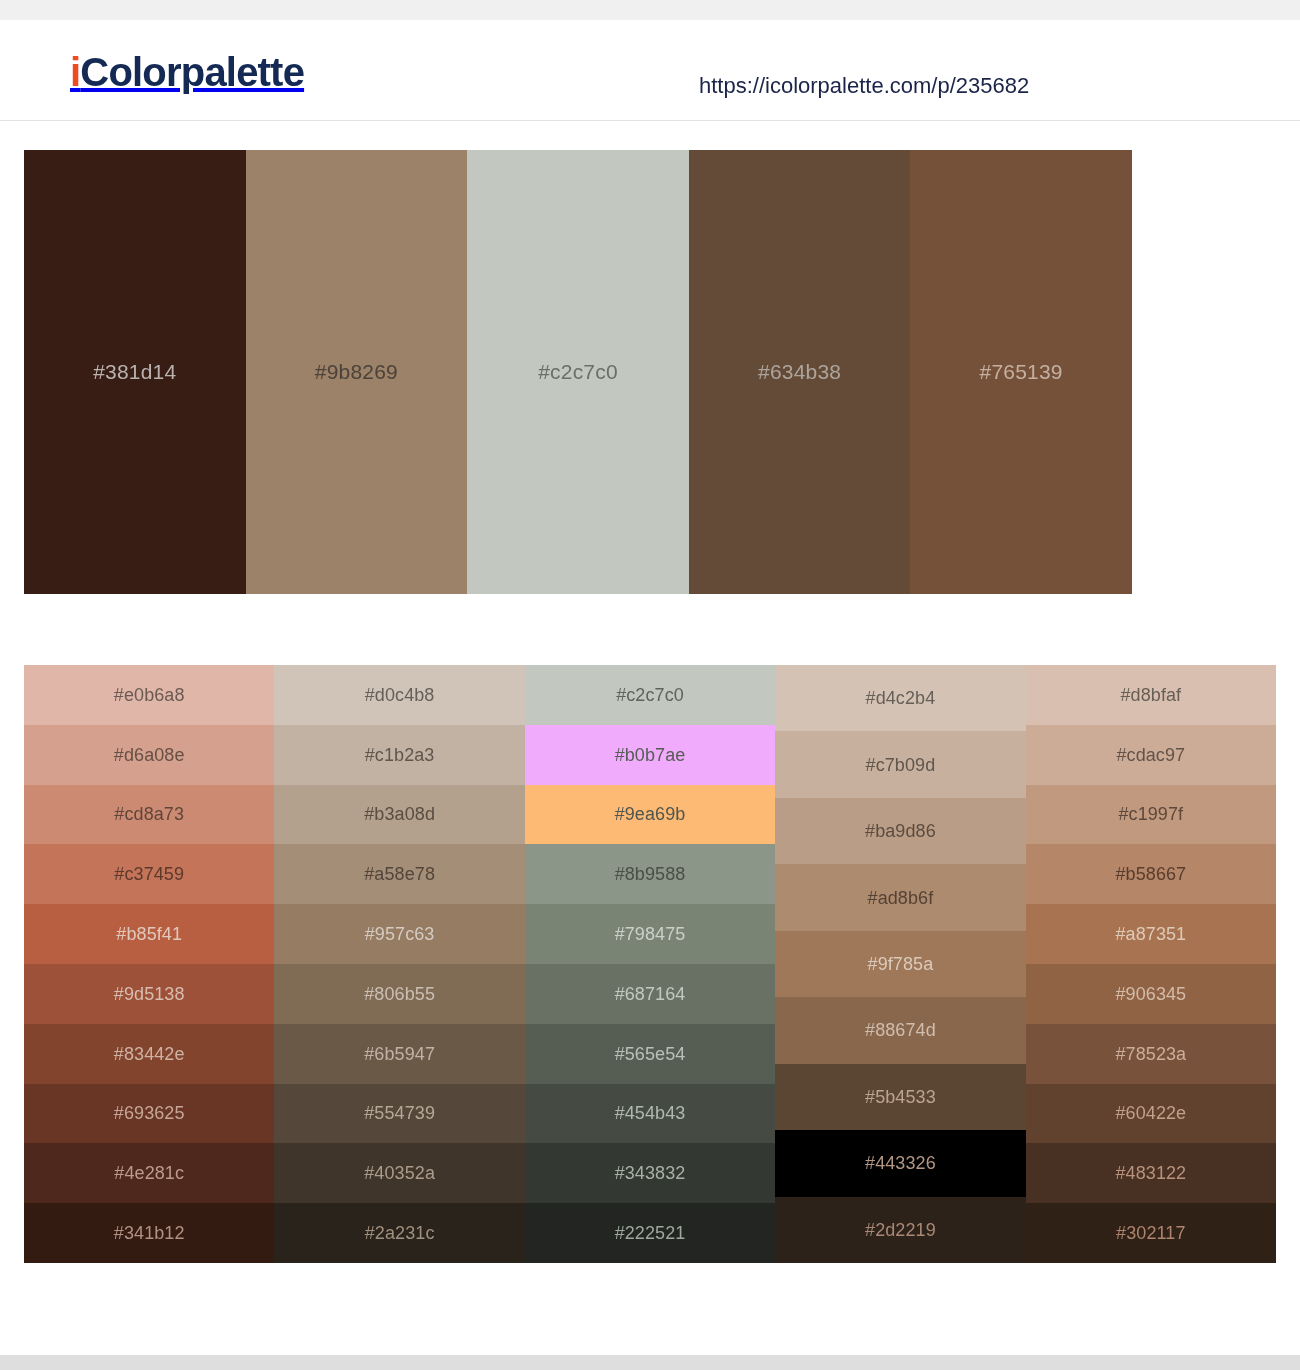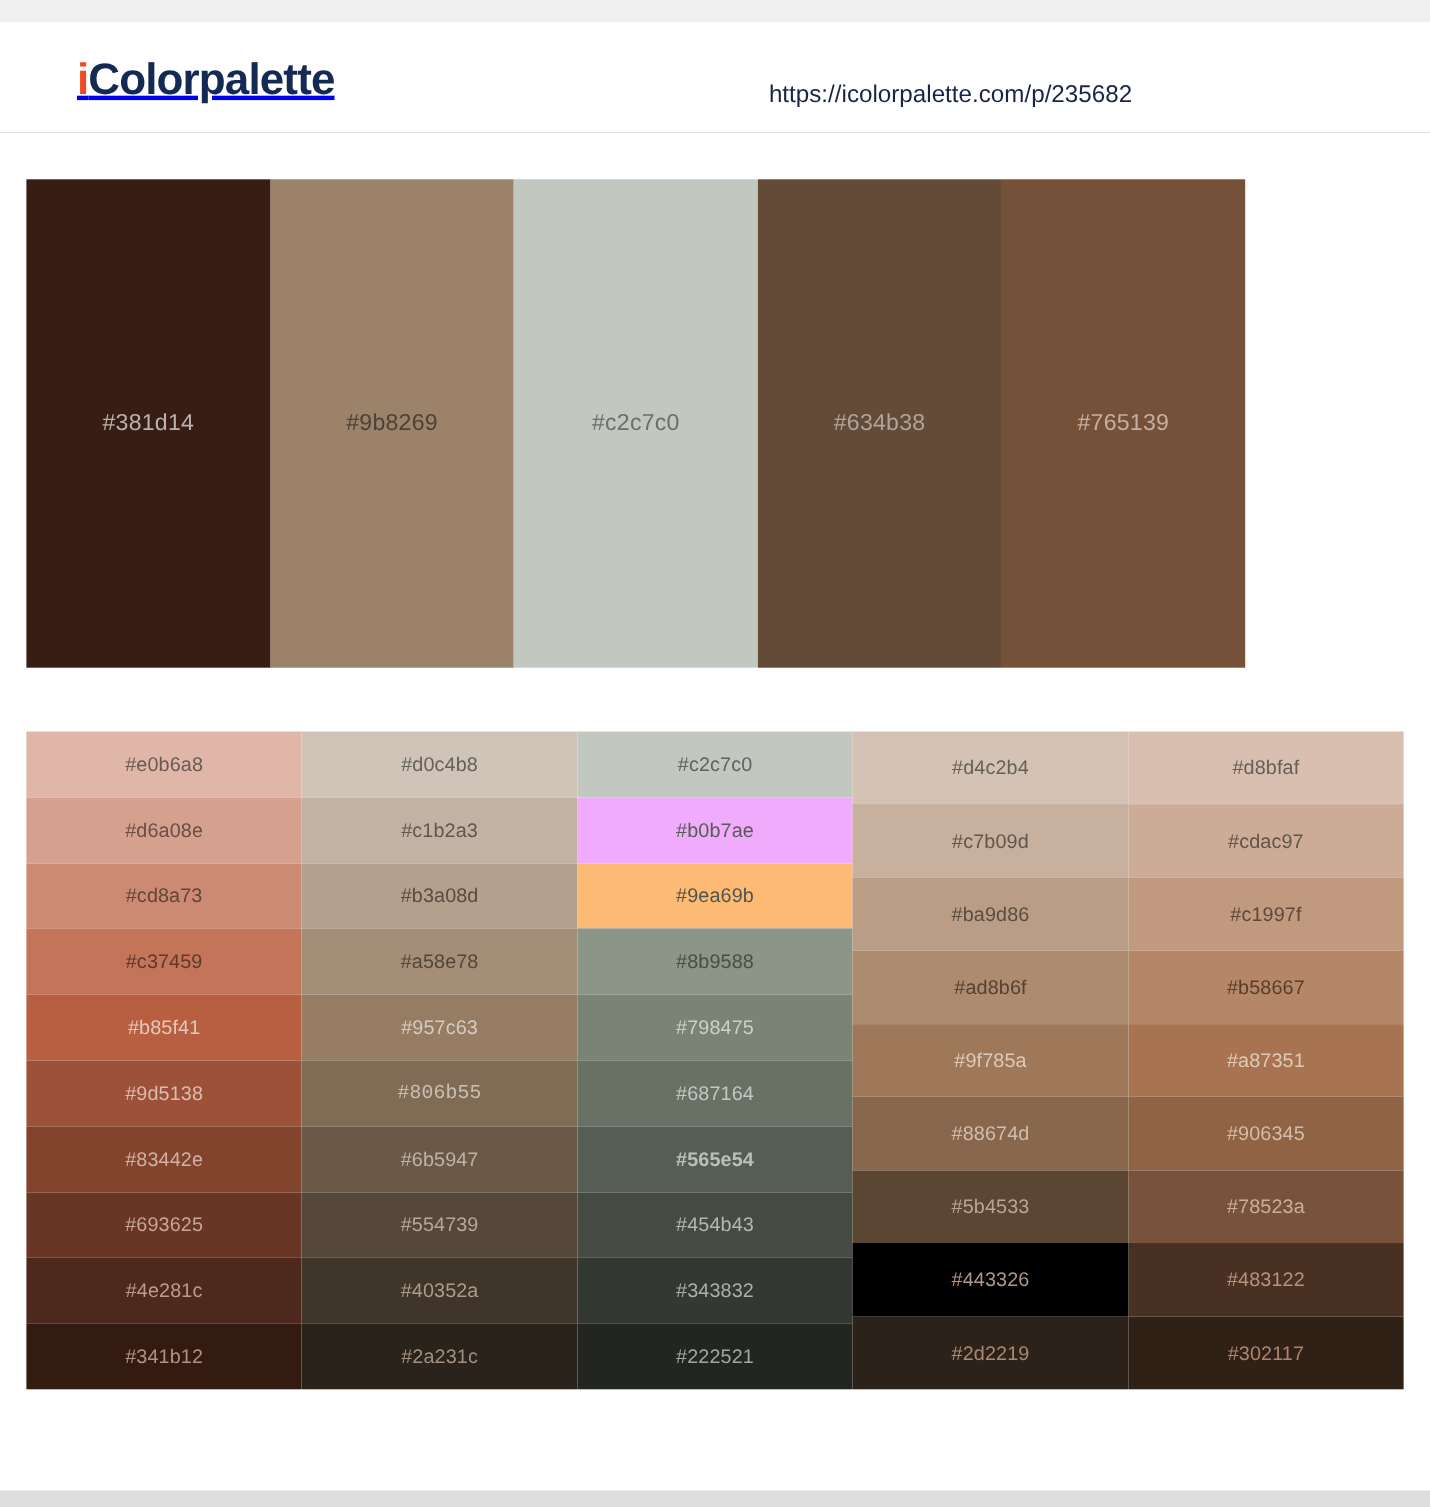--- a/index.html
+++ b/index.html
@@ -60,21 +60,21 @@
     color: #1b2448;
     line-height: 26px;
     white-space: nowrap;
     text-decoration: none;
   }
 
   
   .palette-strip {
     position: absolute;
     left: 24px;
-    top: 163px;
+    top: 150px;
     width: 1108px;
     height: 444px;
     display: flex;
   }
   .palette-swatch {
     flex: 1 1 0;
     position: relative;
     display: flex;
     align-items: center;
     justify-content: center;
@@ -198,21 +198,21 @@
         </div>
         <div class="shade-cell" style="background: rgb(179, 160, 141);">
           <span class="shade-label" style="color: rgb(89, 77, 66);">#b3a08d</span>
         </div>
         <div class="shade-cell" style="background: rgb(165, 142, 120);">
           <span class="shade-label" style="color: rgb(83, 70, 57);">#a58e78</span>
         </div>
         <div class="shade-cell" style="background: rgb(149, 124, 99);">
           <span class="shade-label" style="color: rgb(213, 203, 194);">#957c63</span>
         </div>
-        <div class="shade-cell" style="background: rgb(128, 107, 85); font-family: Liberation Mono, monospace;">
+        <div class="shade-cell" style="background: rgb(128, 107, 85);">
           <span class="shade-label" style="color: rgb(203, 191, 180);">#806b55</span>
         </div>
         <div class="shade-cell" style="background: rgb(107, 89, 71);">
           <span class="shade-label" style="color: rgb(192, 179, 166);">#6b5947</span>
         </div>
         <div class="shade-cell" style="background: rgb(85, 71, 57);">
           <span class="shade-label" style="color: rgb(182, 168, 153);">#554739</span>
         </div>
         <div class="shade-cell" style="background: rgb(64, 53, 42);">
           <span class="shade-label" style="color: rgb(171, 156, 139);">#40352a</span>
@@ -233,21 +233,21 @@
         </div>
         <div class="shade-cell" style="background: rgb(139, 149, 136);">
           <span class="shade-label" style="color: rgb(73, 78, 70);">#8b9588</span>
         </div>
         <div class="shade-cell" style="background: rgb(121, 132, 117);">
           <span class="shade-label" style="color: rgb(204, 208, 202);">#798475</span>
         </div>
         <div class="shade-cell" style="background: rgb(104, 113, 100);">
           <span class="shade-label" style="color: rgb(195, 200, 193);">#687164</span>
         </div>
-        <div class="shade-cell" style="background: rgb(86, 94, 84); font-weight: bold;">
+        <div class="shade-cell" style="background: rgb(86, 94, 84);">
           <span class="shade-label" style="color: rgb(186, 192, 185);">#565e54</span>
         </div>
         <div class="shade-cell" style="background: rgb(69, 75, 67);">
           <span class="shade-label" style="color: rgb(177, 184, 176);">#454b43</span>
         </div>
         <div class="shade-cell" style="background: rgb(52, 56, 50);">
           <span class="shade-label" style="color: rgb(168, 176, 167);">#343832</span>
         </div>
         <div class="shade-cell" style="background: rgb(34, 37, 33);">
           <span class="shade-label" style="color: rgb(159, 168, 158);">#222521</span>
@@ -297,20 +297,23 @@
         </div>
         <div class="shade-cell" style="background: rgb(168, 115, 81);">
           <span class="shade-label" style="color: rgb(222, 202, 185);">#a87351</span>
         </div>
         <div class="shade-cell" style="background: rgb(144, 99, 69);">
           <span class="shade-label" style="color: rgb(212, 188, 170);">#906345</span>
         </div>
         <div class="shade-cell" style="background: rgb(120, 82, 58);">
           <span class="shade-label" style="color: rgb(203, 174, 155);">#78523a</span>
         </div>
+        <div class="shade-cell" style="background: rgb(96, 66, 46);">
+          <span class="shade-label" style="color: rgb(193, 160, 140);">#60422e</span>
+        </div>
         <div class="shade-cell" style="background: rgb(72, 49, 34);">
           <span class="shade-label" style="color: rgb(184, 146, 125);">#483122</span>
         </div>
         <div class="shade-cell" style="background: rgb(48, 33, 23);">
           <span class="shade-label" style="color: rgb(174, 132, 110);">#302117</span>
         </div>
       </div>
     </div>
 
   <div class="footer-bar"></div>

